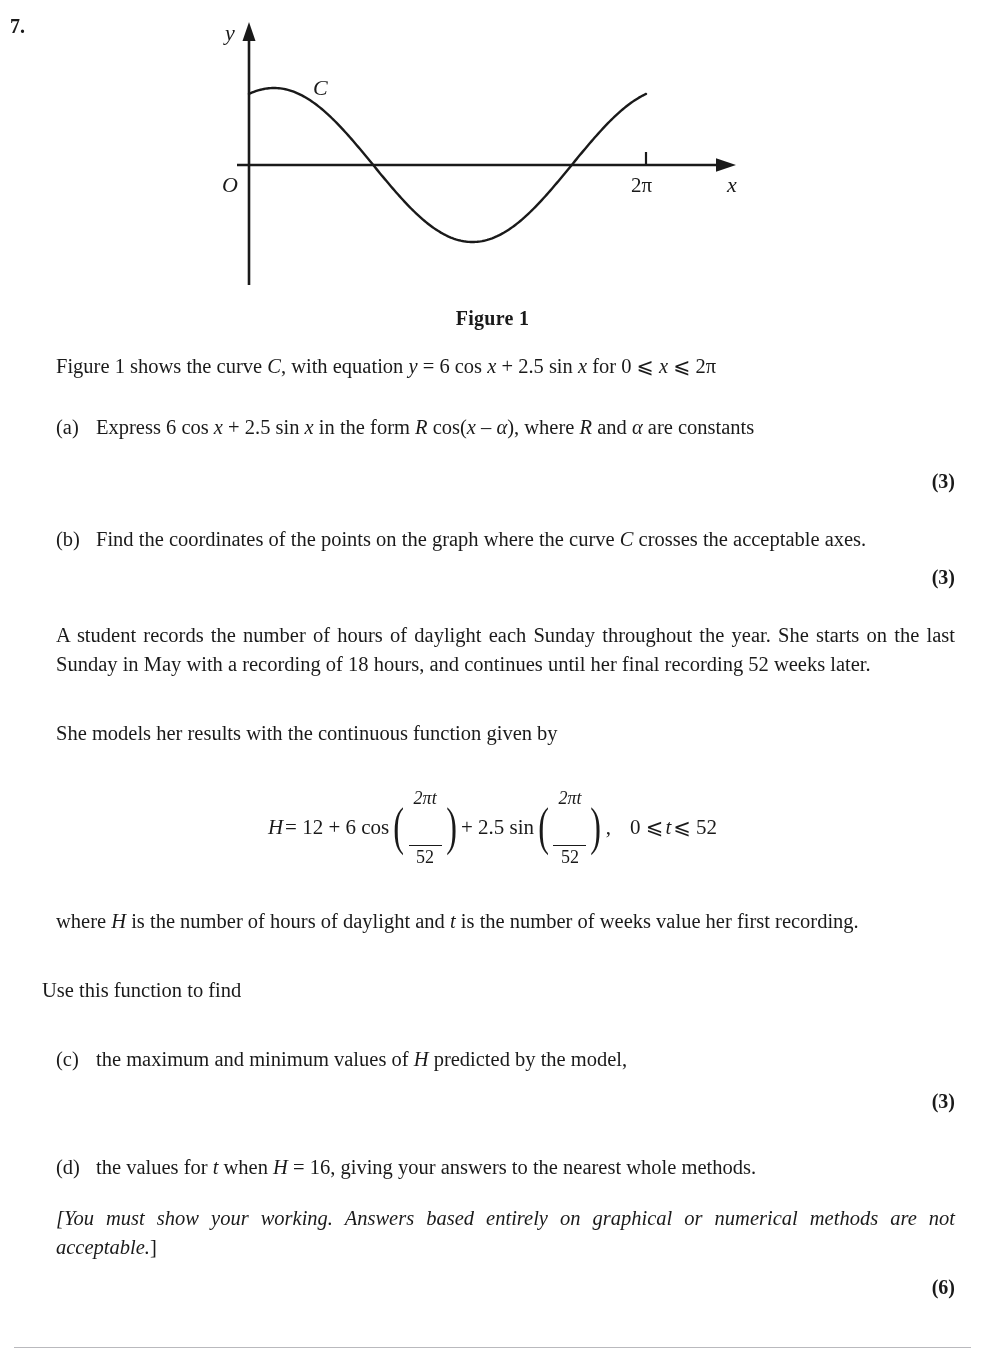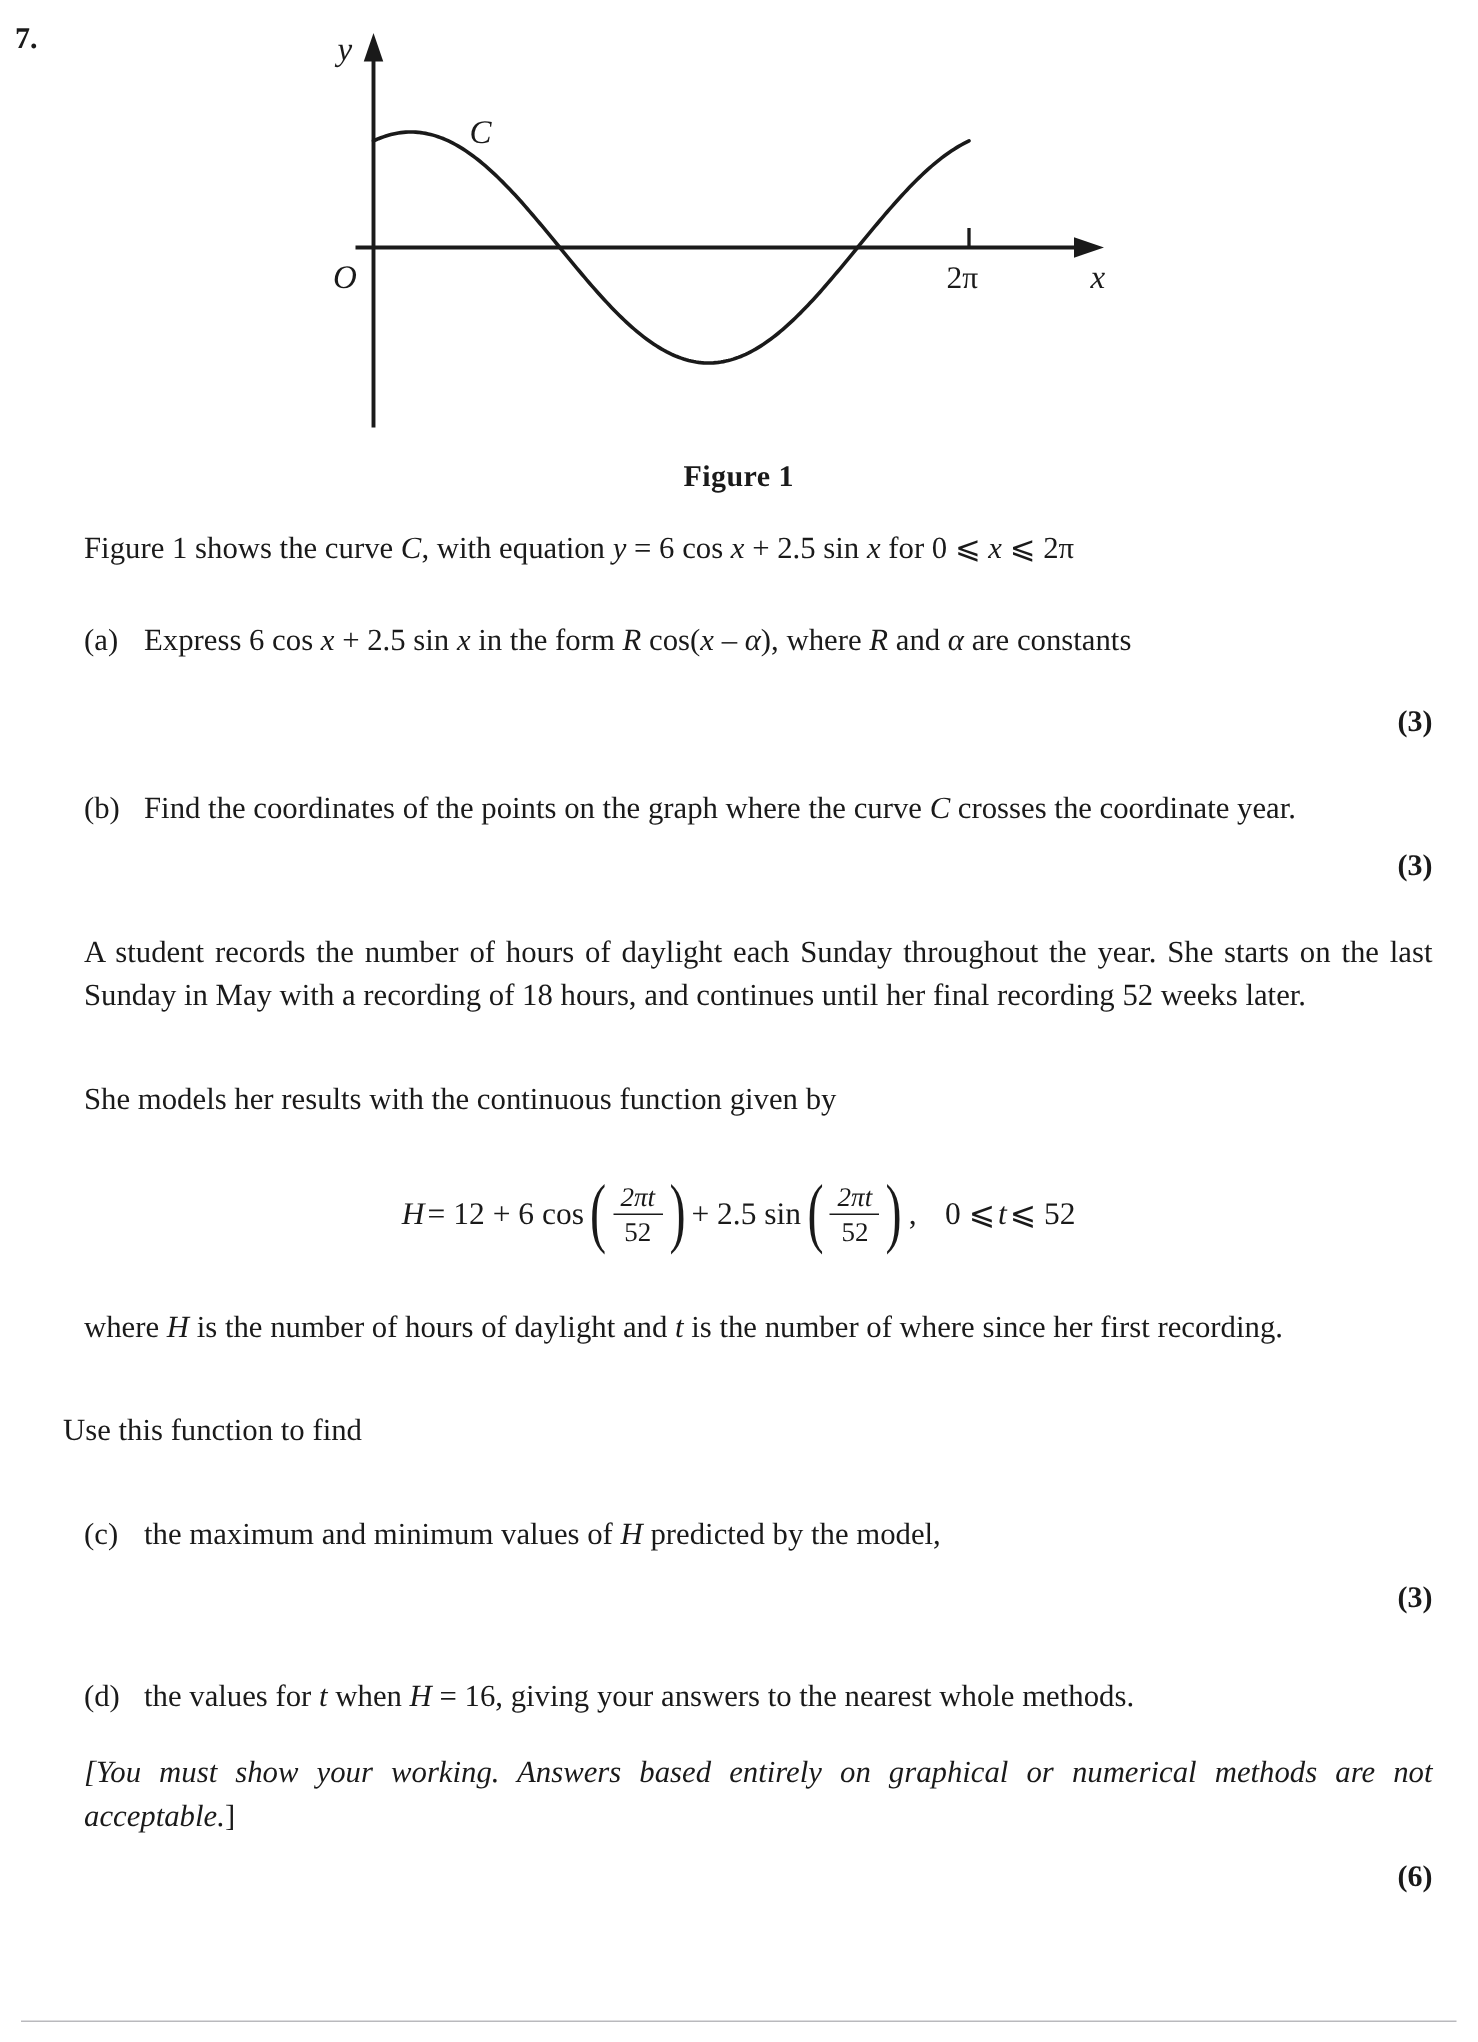--- a/index.html
+++ b/index.html
@@ -136,21 +136,21 @@
     font-family: "Liberation Serif", "DejaVu Serif", serif;
   }
   .bigfrac {
     display: inline-block;
     text-align: center;
     line-height: 1.12;
     font-size: 18px;
     margin: 0 1px;
   }
   .bigfrac .num { display: block; padding: 0 5px 1px 5px; }
-  .bigfrac .den { display: block; padding: 1px 5px 0 5px; border-top: 1.4px solid #1a1a1a; }
+  .bigfrac .den { display: block; padding: 1px 5px 0 5px; border-top: 1.4px solid #1a1a1a; margin-top: 36px; }
 
   
   #bottom-rule {
     position: absolute;
     left: 14px;
     top: 1347px;
     width: 957px;
     height: 0;
     border-top: 1.4px solid #b9b9bd;
   }
@@ -190,21 +190,21 @@
 
   <p class="para hang nojust"><span class="tag">(a)</span><span>Express 6 cos </span><i class="mathvar">x</i><span> + 2.5 sin </span><i class="mathvar">x</i><span> in the form </span><i class="mathvar">R</i><span> cos(</span><i class="mathvar">x</i><span> – </span><i class="mathvar">α</i><span>), where </span><i class="mathvar">R</i><span> and </span><i class="mathvar">α</i><span> are constants</span></p>
 
   <div class="gap-s"></div>
 
 
   <div class="marks" style="margin-top:6px">(3)</div>
 
   <div class="gap-m"></div>
 
-  <p class="para hang"><span class="tag">(b)</span><span>Find the coordinates of the points on the graph where the curve </span><i class="mathvar">C</i><span> crosses the coordinate year.</span></p>
+  <p class="para hang"><span class="tag">(b)</span><span>Find the coordinates of the points on the graph where the curve </span><i class="mathvar">C</i><span> crosses the acceptable axes.</span></p>
 
   <div class="marks" style="margin-top:12px">(3)</div>
 
   <div class="gap-m"></div>
 
   <p class="para" style="padding-left:56px">A student records the number of hours of daylight each Sunday throughout the year.  She starts on the last Sunday in May with a recording of 18 hours, and continues until her final recording 52 weeks later.</p>
 
   <div class="gap-l"></div>
 
   <p class="para nojust" style="padding-left:56px">She models her results with the continuous function given by</p>
@@ -230,21 +230,21 @@
         <span class="bigparen">)</span>
         <span class="tok">,</span>
         <span class="tok" style="padding-left:18px">0 ⩽ </span>
         <i class="mathvar tok">t</i>
         <span class="tok"> ⩽ 52</span>
     </span>
   </div>
 
   <div class="gap-l"></div>
 
-  <p class="para" style="padding-left:56px"><span>where </span><i class="mathvar">H</i><span> is the number of hours of daylight and </span><i class="mathvar">t</i><span> is the number of where since her first recording.</span></p>
+  <p class="para" style="padding-left:56px"><span>where </span><i class="mathvar">H</i><span> is the number of hours of daylight and </span><i class="mathvar">t</i><span> is the number of weeks value her first recording.</span></p>
 
   <div class="gap-l"></div>
 
   <p class="para nojust" style="padding-left:42px">Use this function to find</p>
 
   <div class="gap-l"></div>
 
   <p class="para hang nojust"><span class="tag">(c)</span><span>the maximum and minimum values of </span><i class="mathvar">H</i><span> predicted by the model,</span></p>
 
   <div class="marks" style="margin-top:16px">(3)</div>

